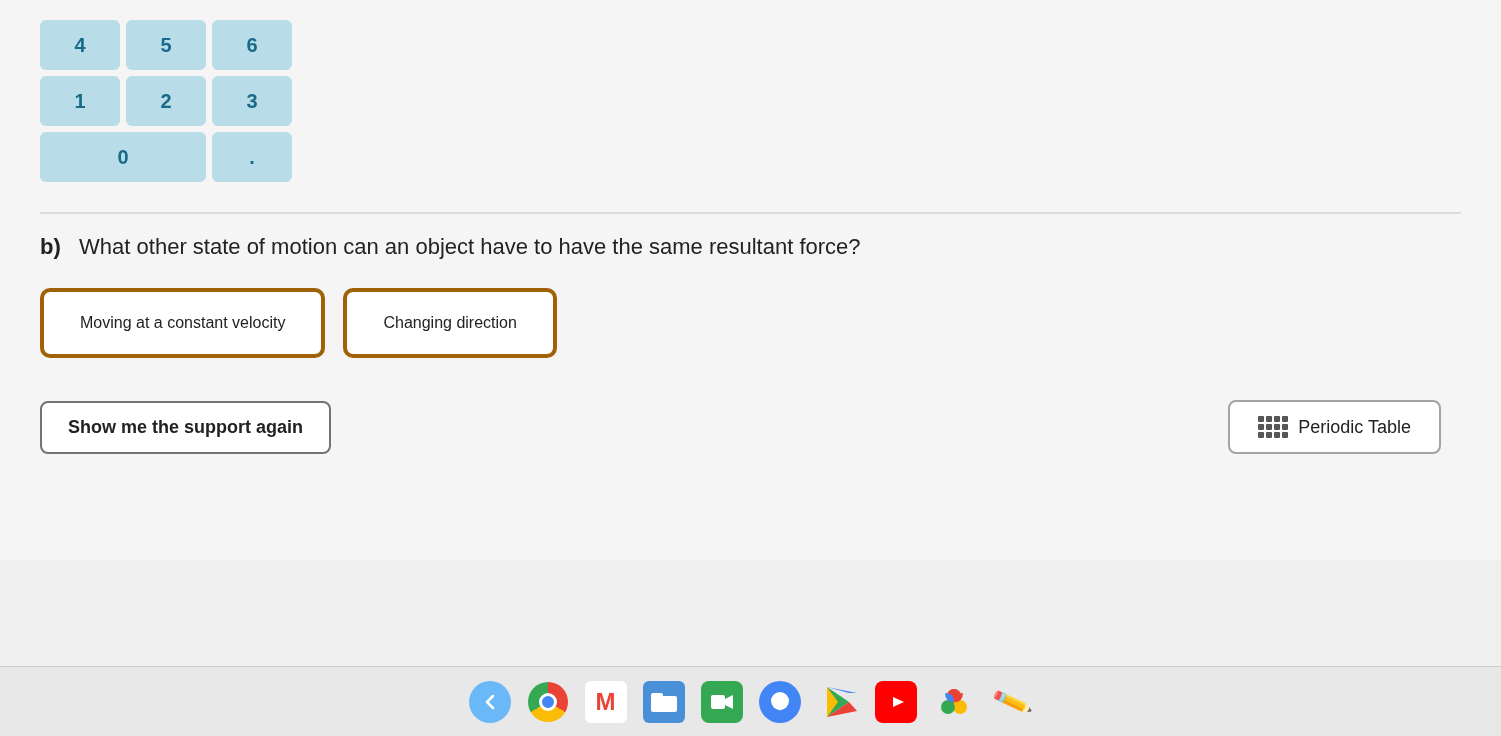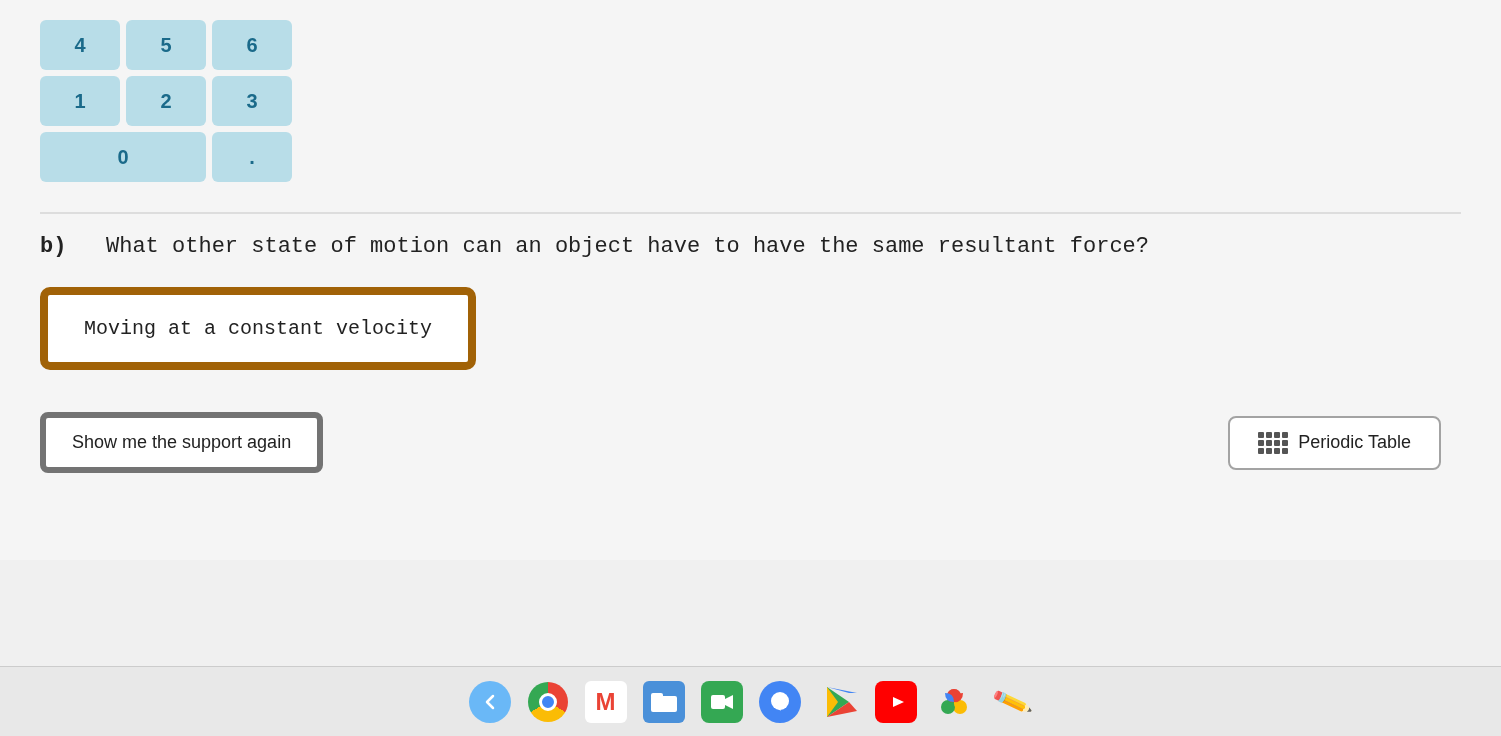--- a/index.html
+++ b/index.html
@@ -54,21 +54,20 @@
     }
 
     .numpad-btn.wide {
       width: 166px;
     }
 
     
     .question-b {
       margin-top: 10px;
       margin-bottom: 42px;
-      font-family: Liberation Mono, monospace;
     }
 
     .question-b-text {
       font-size: 22px;
       color: #222;
       margin-bottom: 28px;
     }
 
     .question-b-text .bold {
       font-weight: 700;
@@ -76,47 +75,47 @@
 
     .options-row {
       display: flex;
       gap: 18px;
       align-items: center;
       flex-wrap: nowrap;
     }
 
     .option-btn {
       background: #ffffff;
-      border: 8px solid #a16207;
+      border: 4px solid #a16207;
       border-radius: 10px;
       padding: 22px 36px;
-      font-size: 20px;
+      font-size: 16px;
       color: #222;
       cursor: pointer;
       white-space: nowrap;
       font-family: inherit;
       transition: background 0.15s;
     }
 
     
     .bottom-row {
       display: flex;
       align-items: center;
       justify-content: space-between;
       margin-top: 36px;
       padding-right: 20px;
     }
 
     .show-support-btn {
       background: #ffffff;
-      border: 6px solid #737373;
+      border: 2px solid #737373;
       border-radius: 8px;
       padding: 14px 26px;
       font-size: 18px;
-      font-weight: 400;
+      font-weight: 700;
       color: #222;
       cursor: pointer;
       font-family: inherit;
     }
 
     .periodic-table-btn {
       background: #ffffff;
       border: 2px solid #a3a3a3;
       border-radius: 8px;
       padding: 14px 28px;
@@ -243,20 +242,21 @@
 
   <div class="question-b">
     <div class="question-b-text">
       <span class="bold">b)</span>
       &nbsp;
       <span>What other state of motion can an object have to have the same resultant force?</span>
     </div>
 
     <div class="options-row">
       <button class="option-btn">Moving at a constant velocity</button>
+      <button class="option-btn">Changing direction</button>
     </div>
   </div>
 
   <div class="bottom-row">
     <button class="show-support-btn">Show me the support again</button>
 
     <button class="periodic-table-btn">
       <div class="periodic-icon">
         <span></span>
           <span></span>

